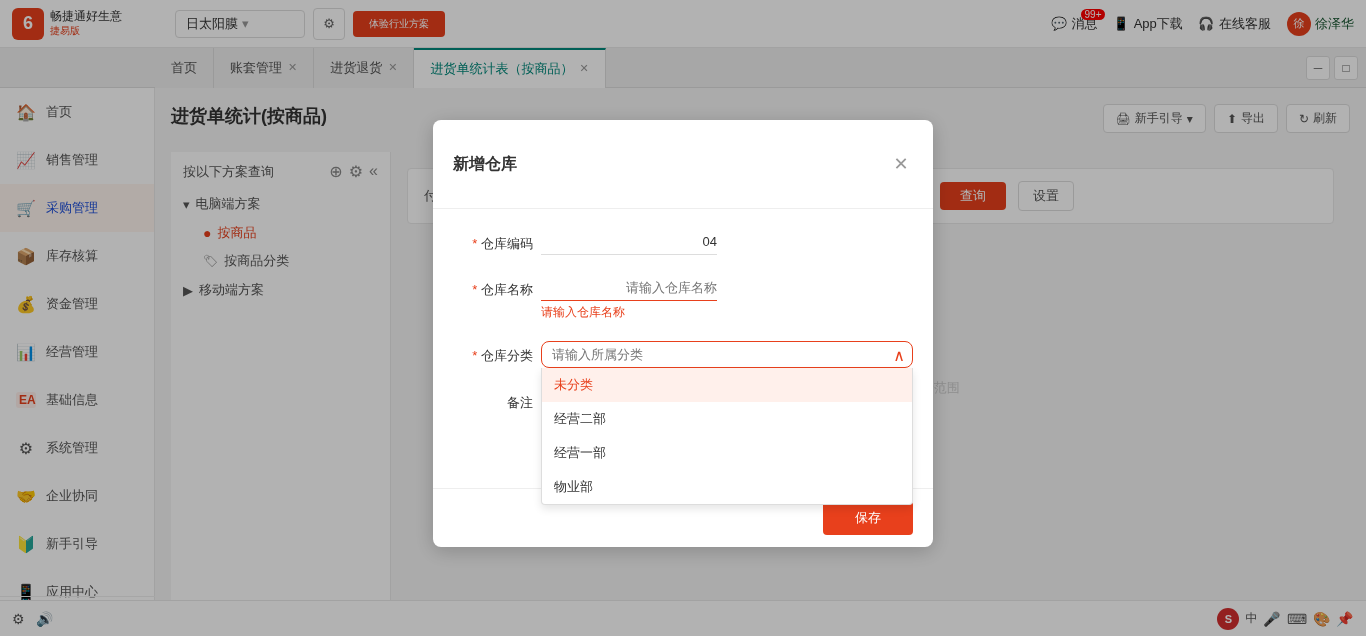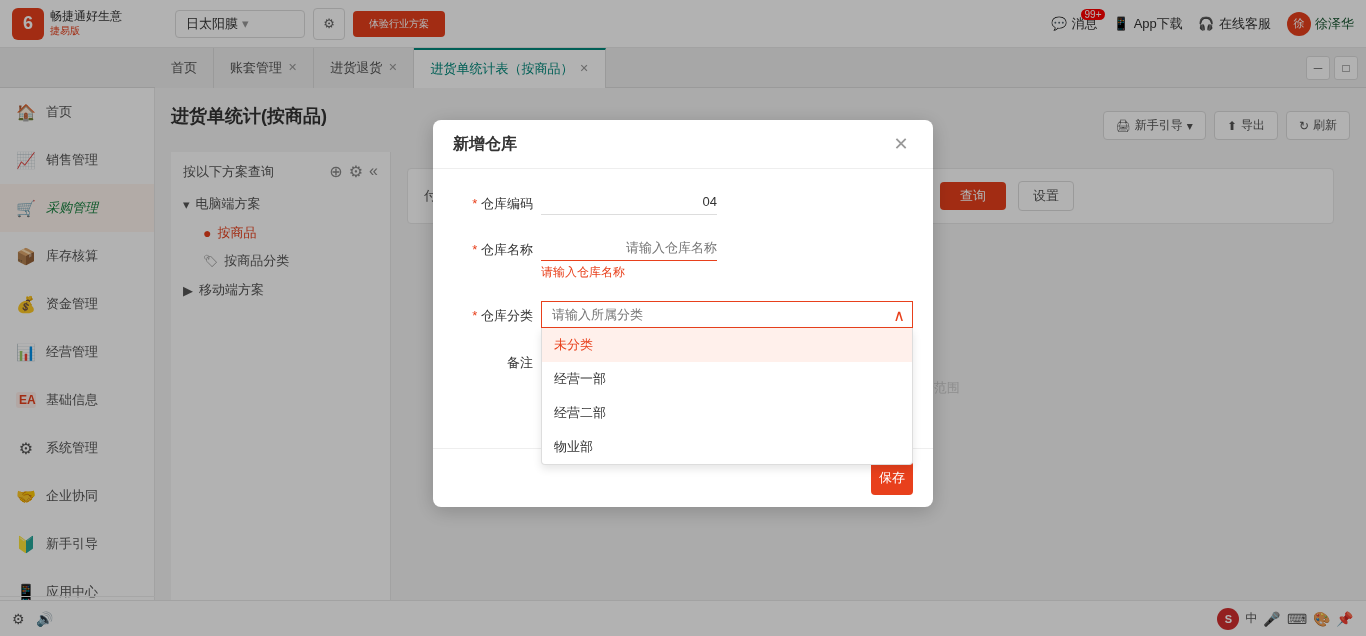--- a/index.html
+++ b/index.html
@@ -148,21 +148,21 @@
       background: rgba(0,0,0,0.3); z-index: 100;
       display: flex; align-items: flex-start; justify-content: center;
       padding-top: 120px;
     }
     .modal {
       background: #fff; border-radius: 8px; box-shadow: 0 4px 20px rgba(0,0,0,0.2);
       width: 500px; position: relative;
     }
     .modal-header {
       display: flex; align-items: center; justify-content: space-between;
-      padding: 12px 20px; border-bottom: 1px solid #eee;
+      padding: 32px 20px; border-bottom: 1px solid #eee;
     }
     .modal-title { font-size: 16px; font-weight: 600; color: #333; }
     .modal-close {
       width: 24px; height: 24px; display: flex; align-items: center; justify-content: center;
       cursor: pointer; color: #999; font-size: 18px; border-radius: 50%;
     }
     .modal-body { padding: 20px; }
     .form-row {
       display: flex; align-items: flex-start; margin-bottom: 20px; gap: 8px;
     }
@@ -177,21 +177,21 @@
       flex: 1; border: none; border-bottom: 1px solid #ddd; padding: 5px 0;
       font-size: 13px; outline: none; color: #333; text-align: right;
     }
     .form-input.error { border-bottom-color: #e8401c; }
     .error-msg { color: #e8401c; font-size: 12px; margin-top: 3px; }
     .form-input-wrap { flex: 1; position: relative; }
     .dropdown-wrap {
       flex: 1; position: relative;
     }
     .dropdown-input {
-      width: 100%; border: 1px solid #e8401c; border-radius: 0;
+      width: 100%; border: 1px solid #e8401c; border-radius: 8px;
       padding: 5px 30px 5px 10px;
       font-size: 13px; outline: none; color: #999;
     }
     .dropdown-arrow {
       position: absolute; right: 8px; top: 50%; transform: translateY(-50%);
       color: #e8401c; font-size: 16px; cursor: pointer;
     }
     .dropdown-list {
       position: absolute; top: 100%; left: 0; right: 0;
       background: #fff; border: 1px solid #ddd; border-top: none;
@@ -206,33 +206,33 @@
       flex: 1; border: 1px solid #ddd; border-radius: 4px;
       padding: 6px 10px; font-size: 13px; outline: none; color: #333;
       resize: none; height: 60px;
     }
     .modal-footer {
       padding: 12px 20px; border-top: 1px solid #eee;
       display: flex; justify-content: flex-end; gap: 10px;
     }
     .btn-save {
       background: #e8401c; color: #fff; border: none; border-radius: 4px;
-      padding: 8px 8px; font-size: 13px; cursor: pointer;
+      padding: 8px 32px; font-size: 13px; cursor: pointer;
     }
 
     
     .content-page {
       display: flex; height: 100%;
     }
     .left-scheme {
       width: 220px; background: #fff; border-right: 1px solid #e8e8e8; padding: 10px 0;
     }
     .right-content { flex: 1; padding: 16px; }
     .page-header {
-      display: flex; align-items: flex-end; justify-content: space-between; margin-bottom: 12px;
+      display: flex; align-items: flex-start; justify-content: space-between; margin-bottom: 12px;
     }
 
     
     .bottom-bar {
       position: fixed; bottom: 0; left: 0; right: 0;
       height: 36px; background: #fff; border-top: 1px solid #e8e8e8;
       display: flex; align-items: center; justify-content: space-between;
       padding: 0 12px; z-index: 50;
     }
     .bottom-icons { display: flex; gap: 12px; align-items: center; }
@@ -353,21 +353,21 @@
     <div class="sidebar-item">
       <span class="sidebar-icon">🏠</span>
       <span>首页</span>
     </div>
     <div class="sidebar-item">
       <span class="sidebar-icon">📈</span>
       <span>销售管理</span>
     </div>
     <div class="sidebar-item active">
       <span class="sidebar-icon" style="color:#e8401c;">🛒</span>
-      <span style="color:#15803d;font-style:italic;">采购管理</span>
+      <span style="color:#1d4ed8;">采购管理</span>
     </div>
     <div class="sidebar-item">
       <span class="sidebar-icon">📦</span>
       <span>库存核算</span>
     </div>
     <div class="sidebar-item">
       <span class="sidebar-icon">💰</span>
       <span>资金管理</span>
     </div>
     <div class="sidebar-item">
@@ -519,22 +519,22 @@
         </div>
       </div>
 
       <div class="form-row">
         <span class="form-label required">仓库分类</span>
         <div class="dropdown-wrap">
           <input class="dropdown-input" placeholder="请输入所属分类" style="">
           <span class="dropdown-arrow">∧</span>
           <div class="dropdown-list">
             <div class="dropdown-option selected">未分类</div>
+            <div class="dropdown-option">经营二部</div>
             <div class="dropdown-option">经营一部</div>
-            <div class="dropdown-option">经营二部</div>
             <div class="dropdown-option">物业部</div>
           </div>
         </div>
       </div>
 
       <div class="form-row">
         <span class="form-label">备注</span>
         <textarea class="form-textarea" style=""></textarea>
       </div>
 

